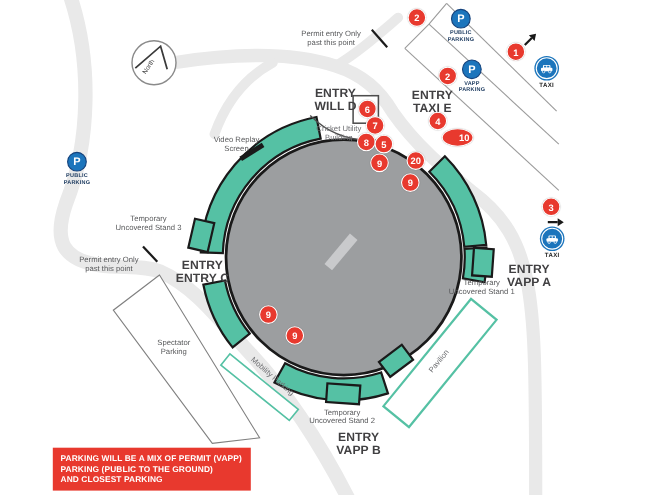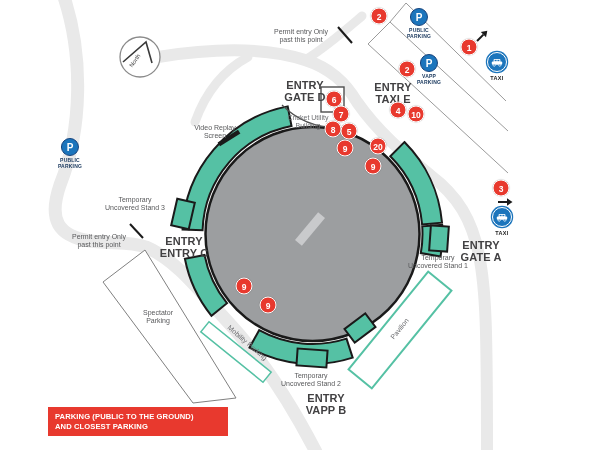--- a/index.html
+++ b/index.html
@@ -87,33 +87,33 @@
     <g>
       <circle cx="140" cy="57" r="20" fill="#ffffff" stroke="#8a8a8a" stroke-width="1.3"></circle>
       <path d="M 123,62 L 146,42 L 152,63" fill="none" stroke="#3a3a3a" stroke-width="1.6"></path>
       <text x="134" y="63" transform="rotate(-55 134 60)" font-size="6" fill="#4d4d4d" font-family="Liberation Sans, sans-serif" text-anchor="middle">North</text>
     </g>
   </svg>
 
   <div id="overlay">
       <div class="lbl gate" style="left: 481px; top: 252px;">
         <div>ENTRY</div>
-        <div>GATE A</div>
+        <div>VAPP A</div>
       </div>
       <div class="lbl gate" style="left: 326px; top: 405px;">
         <div>ENTRY</div>
         <div>VAPP B</div>
       </div>
       <div class="lbl gate" style="left: 184px; top: 248px;">
         <div>ENTRY</div>
         <div>ENTRY C</div>
       </div>
       <div class="lbl gate" style="left: 305px; top: 92px;">
         <div>ENTRY</div>
-        <div>GATE D</div>
+        <div>WILL D</div>
       </div>
       <div class="lbl gate" style="left: 393px; top: 94px;">
         <div>ENTRY</div>
         <div>TAXI E</div>
       </div>
       <div class="lbl" style="left: 301px; top: 36px;">
         <div>Permit entry Only</div>
         <div>past this point</div>
       </div>
       <div class="lbl" style="left: 99px; top: 241px;">
@@ -148,21 +148,21 @@
         <div>Mobility Parking</div>
       </div>
       <div class="lbl light" style="left: 400px; top: 329px; transform: translate(-50%, -50%) rotate(-51deg);">
         <div>Pavilion</div>
       </div>
       <div class="marker" style="left: 469px; top: 47px;">1</div>
       <div class="marker" style="left: 379px; top: 16px;">2</div>
       <div class="marker" style="left: 407px; top: 69px;">2</div>
       <div class="marker" style="left: 501px; top: 188px;">3</div>
       <div class="marker" style="left: 398px; top: 110px;">4</div>
-      <div class="marker" style="left: 416px; top: 114px;">10</div>
+      <div class="marker" style="left: 416px; top: 125px; padding-left: 12px;">10</div>
       <div class="marker" style="left: 334px; top: 99px;">6</div>
       <div class="marker" style="left: 341px; top: 114px;">7</div>
       <div class="marker" style="left: 333px; top: 129px;">8</div>
       <div class="marker" style="left: 349px; top: 131px;">5</div>
       <div class="marker" style="left: 345px; top: 148px;">9</div>
       <div class="marker" style="left: 378px; top: 146px;">20</div>
       <div class="marker" style="left: 373px; top: 166px;">9</div>
       <div class="marker" style="left: 244px; top: 286px;">9</div>
       <div class="marker" style="left: 268px; top: 305px;">9</div>
       <div class="picon-wrap" style="left: 70px; top: 147px;">
@@ -220,16 +220,17 @@
       </div>
       <div class="arrow-wrap" style="left: 505px; top: 202px;">
         <svg width="17" height="11" viewBox="0 0 17 11">
           <line x1="1.5" y1="5.5" x2="10.5" y2="5.5" stroke="#1a1a1a" stroke-width="2"></line>
           <polygon points="10.5,1.8 16,5.5 10.5,9.2" fill="#1a1a1a"></polygon>
         </svg>
       </div>
     </div>
 
   <div id="banner">
+      <div>PARKING WILL BE A MIX OF PERMIT (VAPP)</div>
       <div>PARKING (PUBLIC TO THE GROUND)</div>
       <div>AND CLOSEST PARKING</div>
     </div>
 </div>
 
 </body></html>

